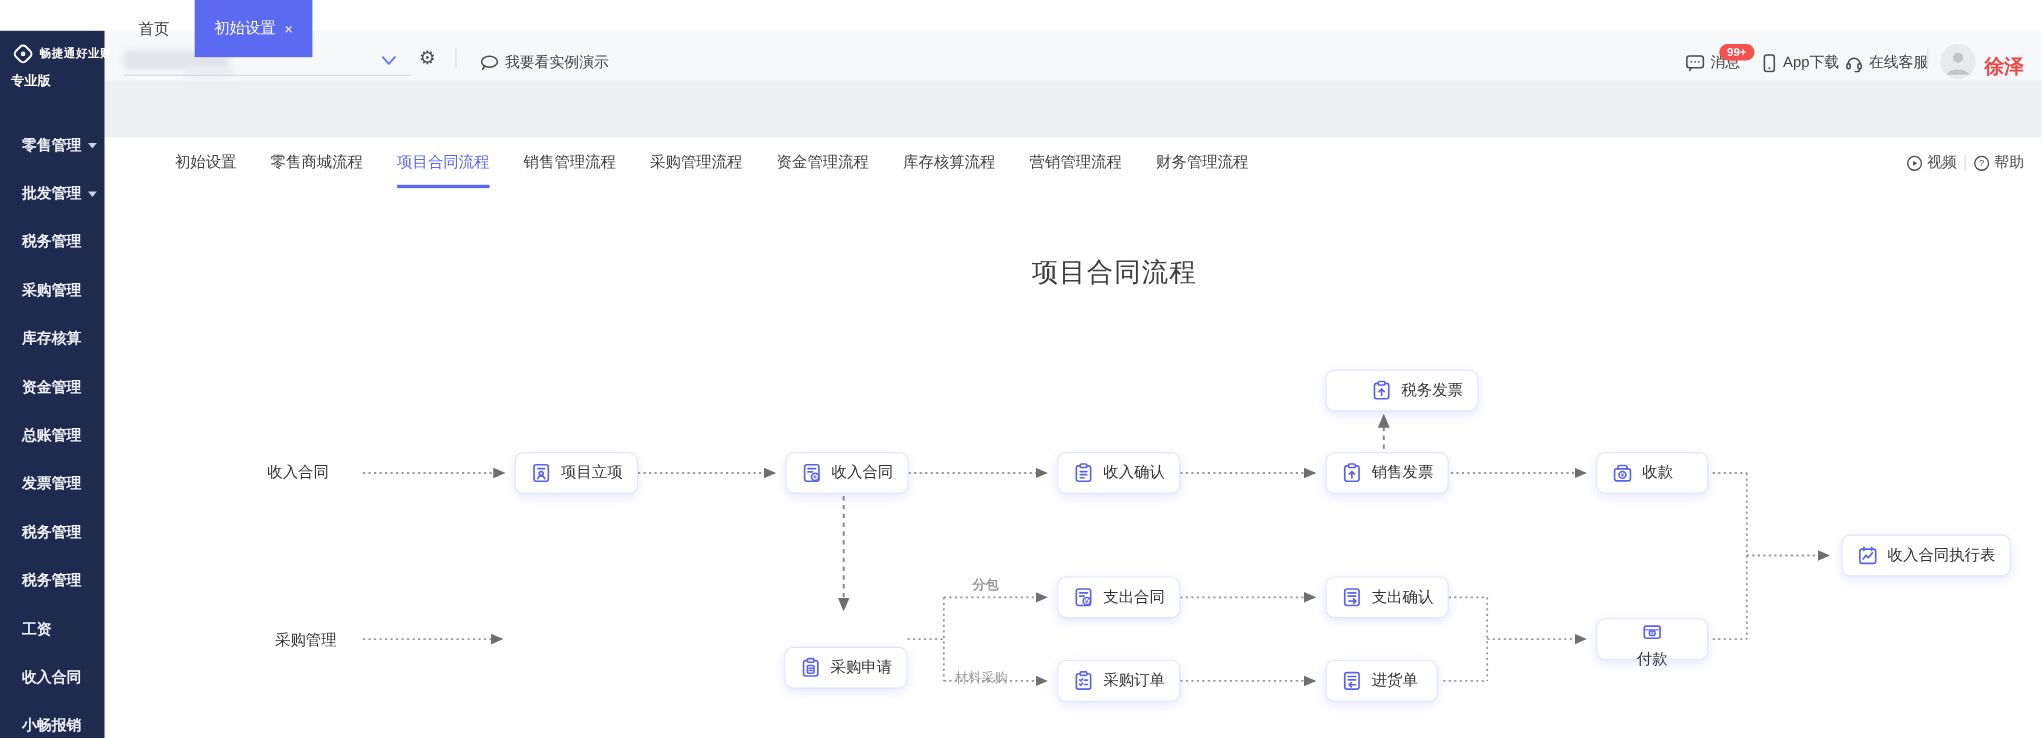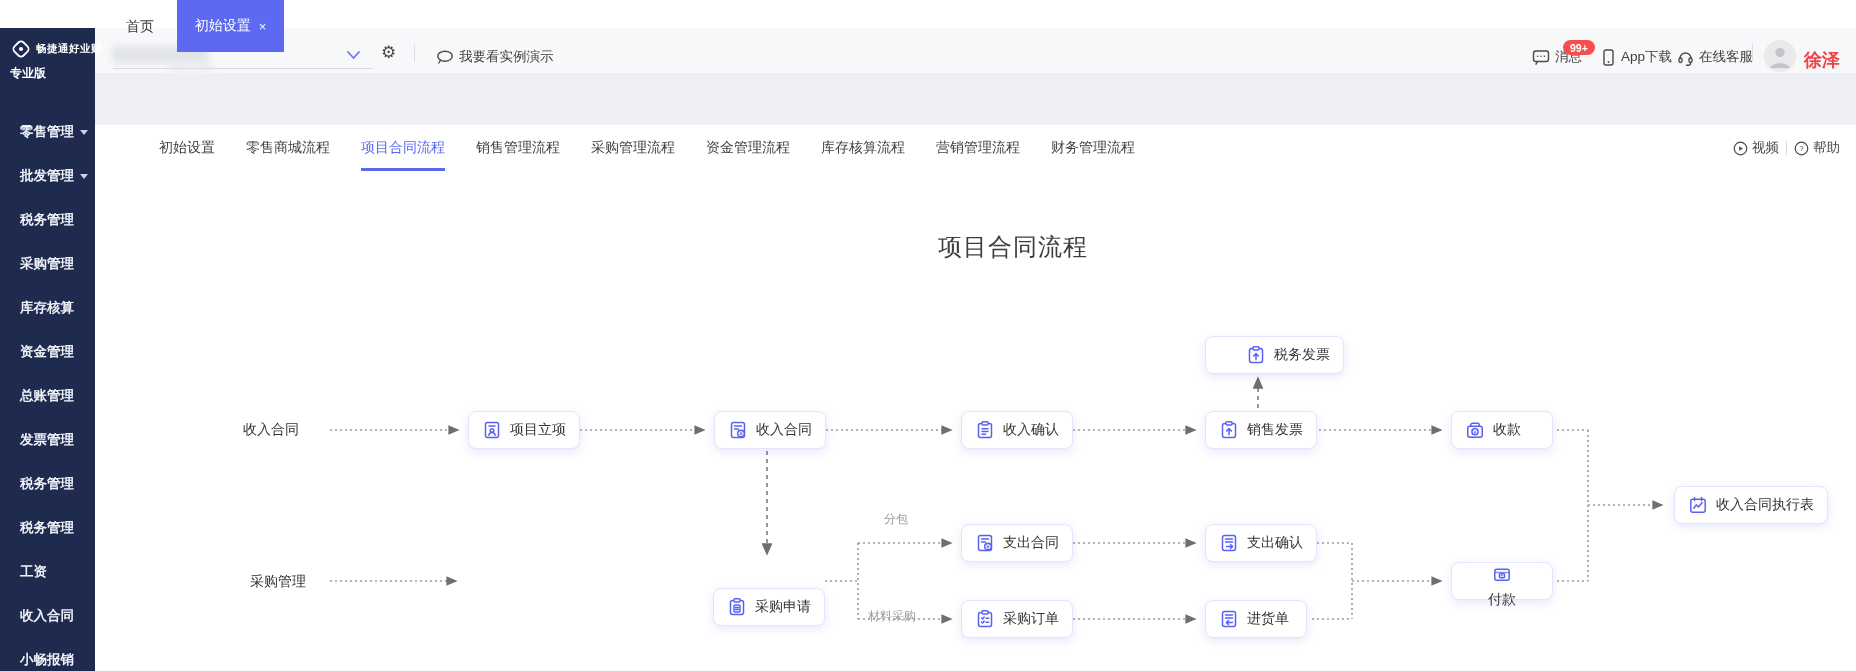--- a/index.html
+++ b/index.html
@@ -209,21 +209,21 @@
         <circle cx="8" cy="8" r="6.7" fill="none" stroke="#4a4a4a" stroke-width="1.3"></circle>
         <text x="8" y="11" font-size="8.5" text-anchor="middle" fill="#4a4a4a" font-family="Liberation Sans,sans-serif">?</text>
       </svg>
       <span>帮助</span>
     </div>
   </div>
 
   <div class="flow-title">项目合同流程</div>
   <div class="lane-label" style="left:243px;top:421px;">收入合同</div>
   <div class="lane-label" style="left:250px;top:573px;">采购管理</div>
-  <div class="branch-label" style="left:884px;top:511px;">分包</div>
+  <div class="branch-label" style="left:884px;top:523px;font-weight:bold;">分包</div>
   <div class="branch-label" style="left:868px;top:608px;">材料采购</div>
 
   <svg class="wires" viewBox="0 0 1856 671">
     <defs>
       <marker id="ah" markerWidth="8" markerHeight="8" refX="6" refY="3" orient="auto">
         <path d="M0,0 L7,3 L0,6 Z" fill="#6f6f6f"></path>
       </marker>
     </defs>
     <g stroke="#9a9a9a" stroke-width="1.6" fill="none" stroke-dasharray="2 3">
       <path d="M330,430 H458" marker-end="url(#ah)"></path>

